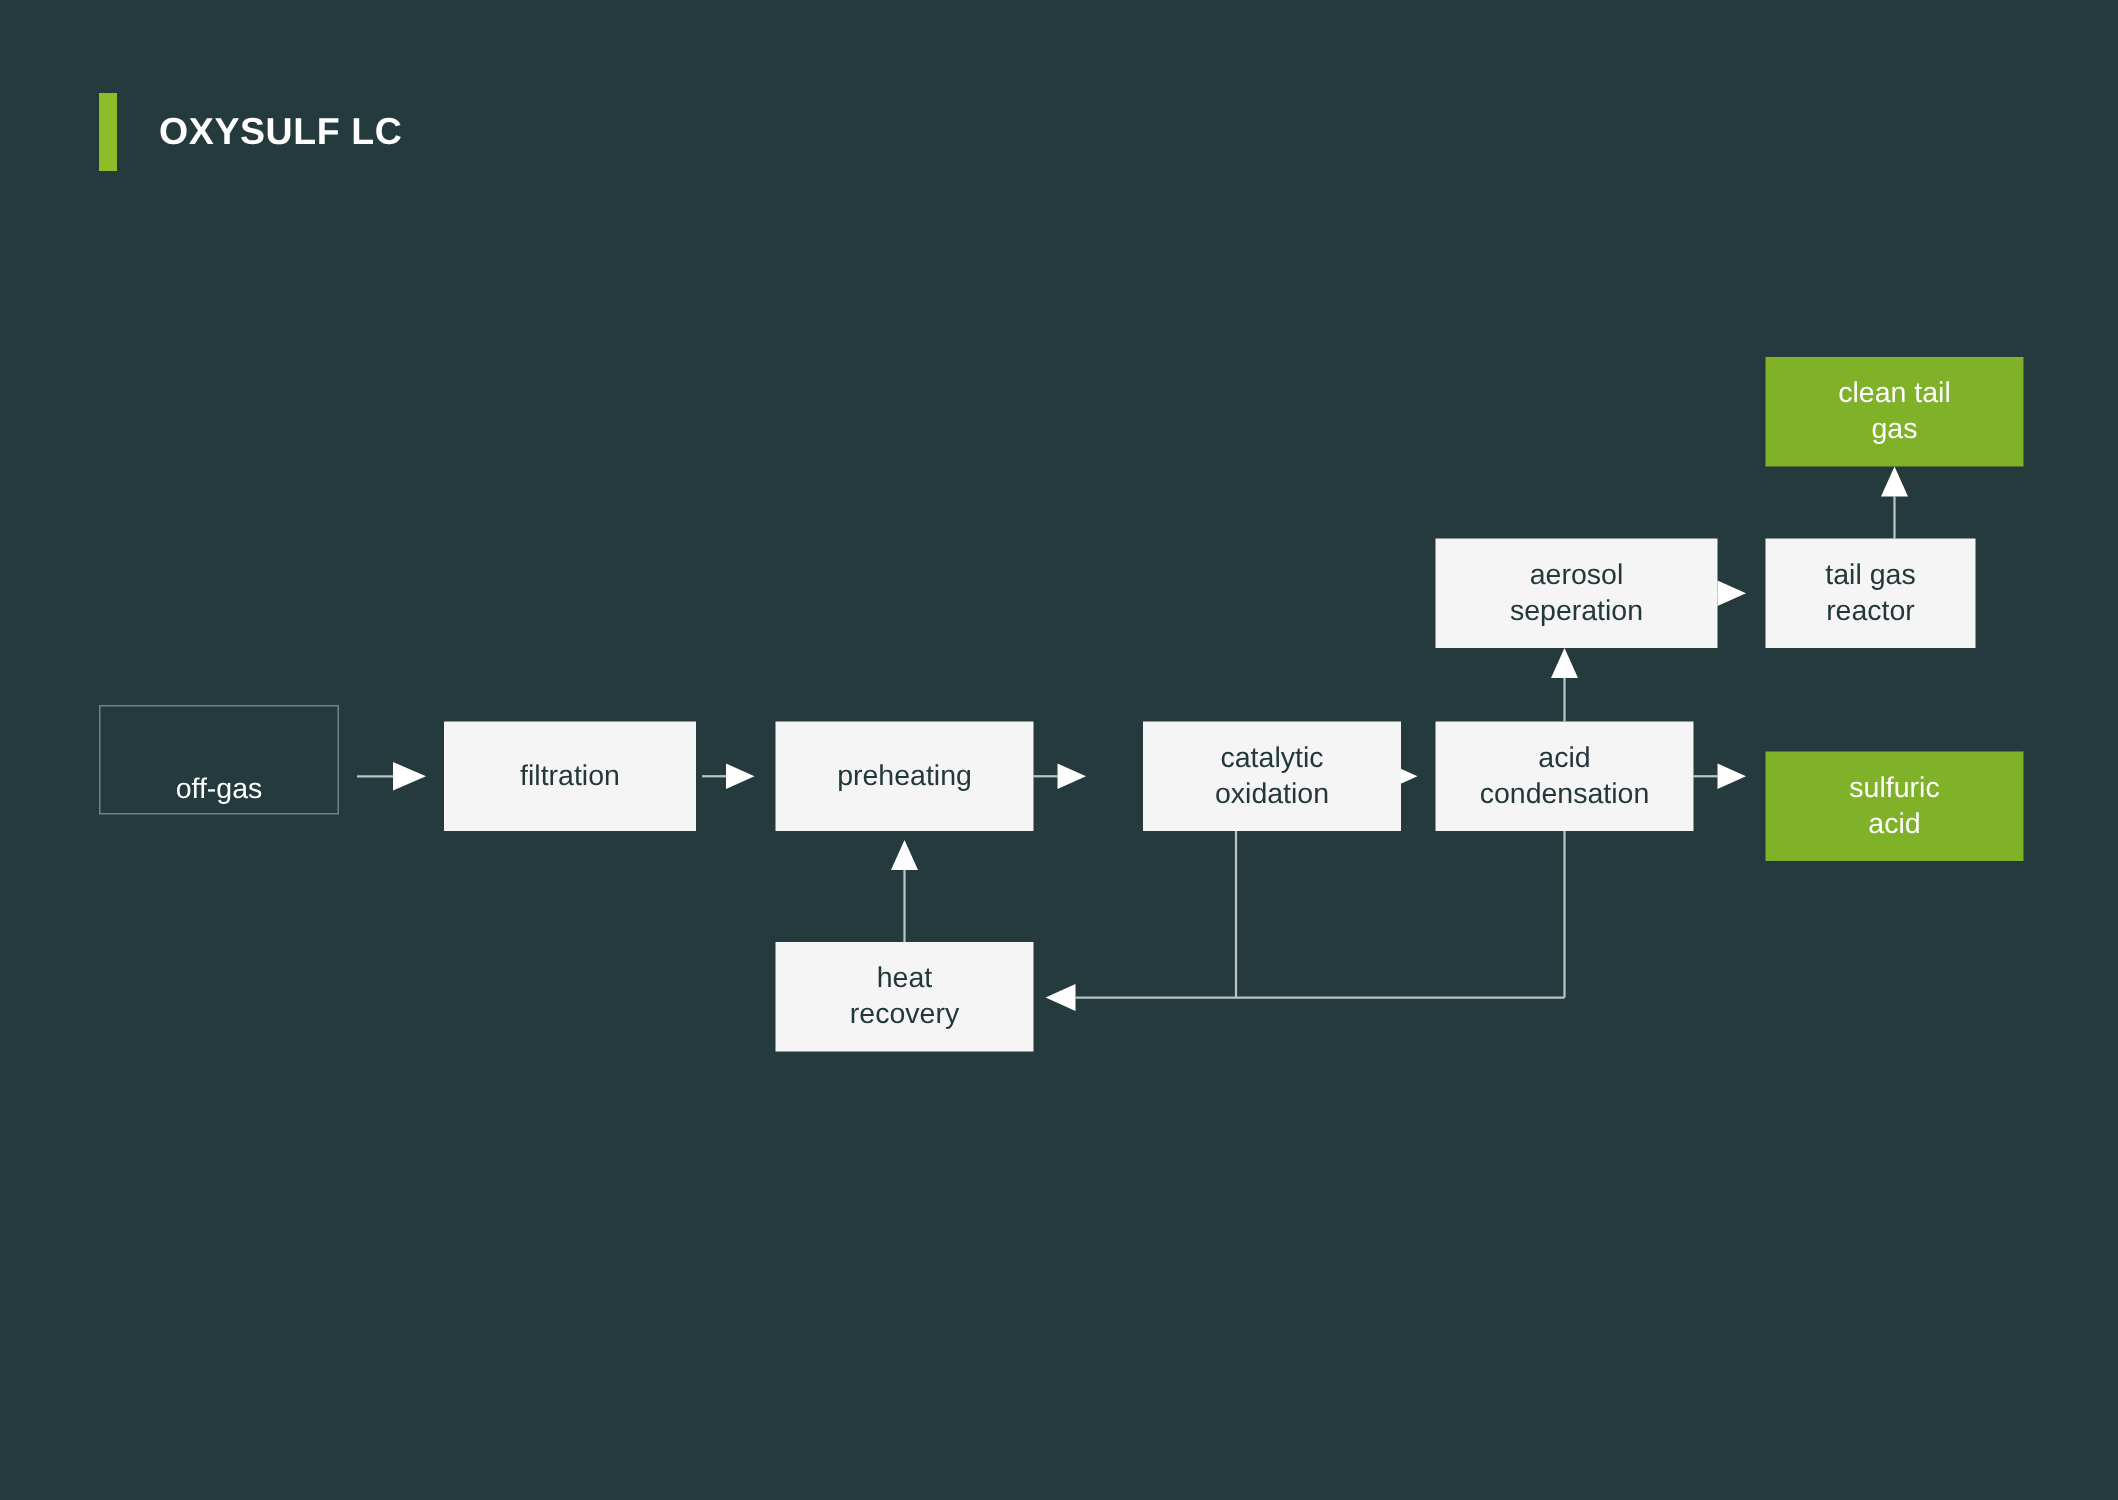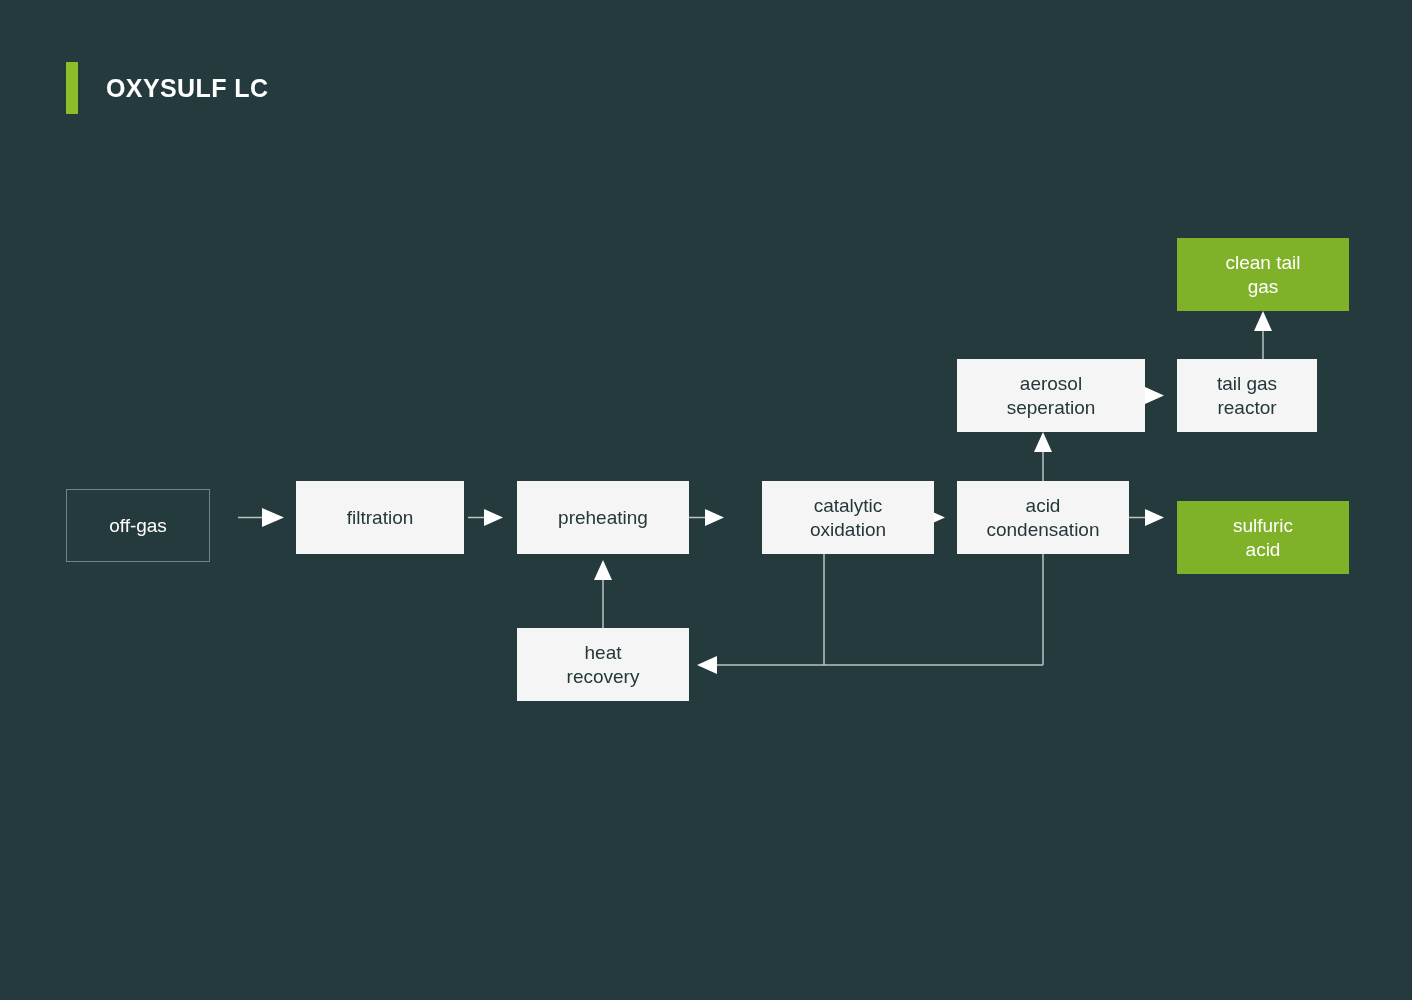--- a/index.html
+++ b/index.html
@@ -151,21 +151,21 @@
       <line x1="1043" y1="665" x2="717" y2="665" stroke="#B9C4C5" stroke-width="1.5"></line>
       <polygon points="717,656 697,665 717,674" fill="#FFFFFF"></polygon>
     </g>
 
     <g>
       <line x1="603" y1="628" x2="603" y2="580" stroke="#B9C4C5" stroke-width="1.5"></line>
       <polygon points="594,580 603,560 612,580" fill="#FFFFFF"></polygon>
     </g>
   </svg>
 
-  <div class="node fill-outline" style="left:66px; top:489px; width:144px; height:73px;">
+  <div class="node fill-outline" style="left:66px; top:470px; width:160px; height:73px;align-items:flex-end;">
     <span class="node-label">off-gas</span>
   </div>
 
   <div class="node fill-white" style="left:296px; top:481px; width:168px; height:73px;">
     <span class="node-label">filtration</span>
   </div>
 
   <div class="node fill-white" style="left:517px; top:481px; width:172px; height:73px;">
     <span class="node-label">preheating</span>
   </div>

